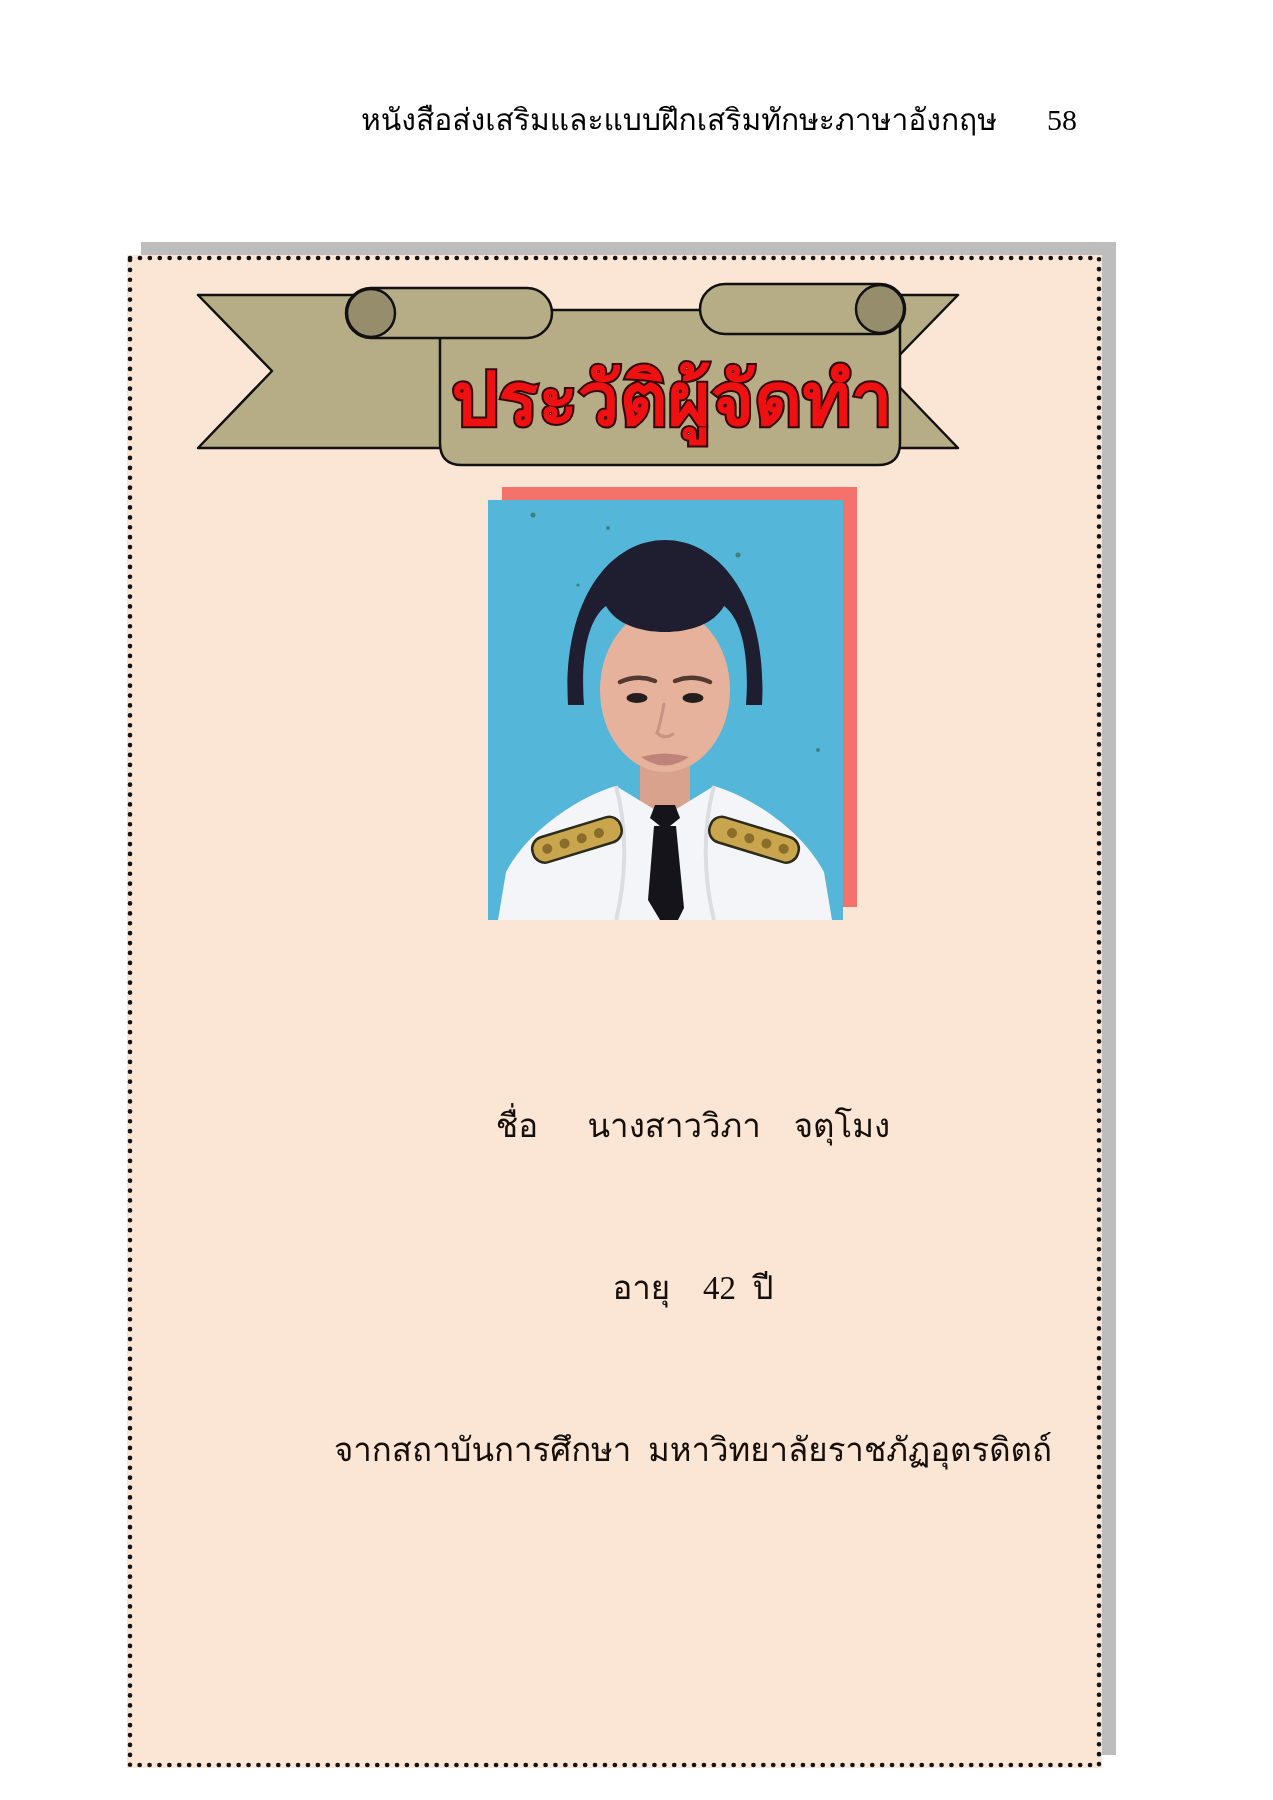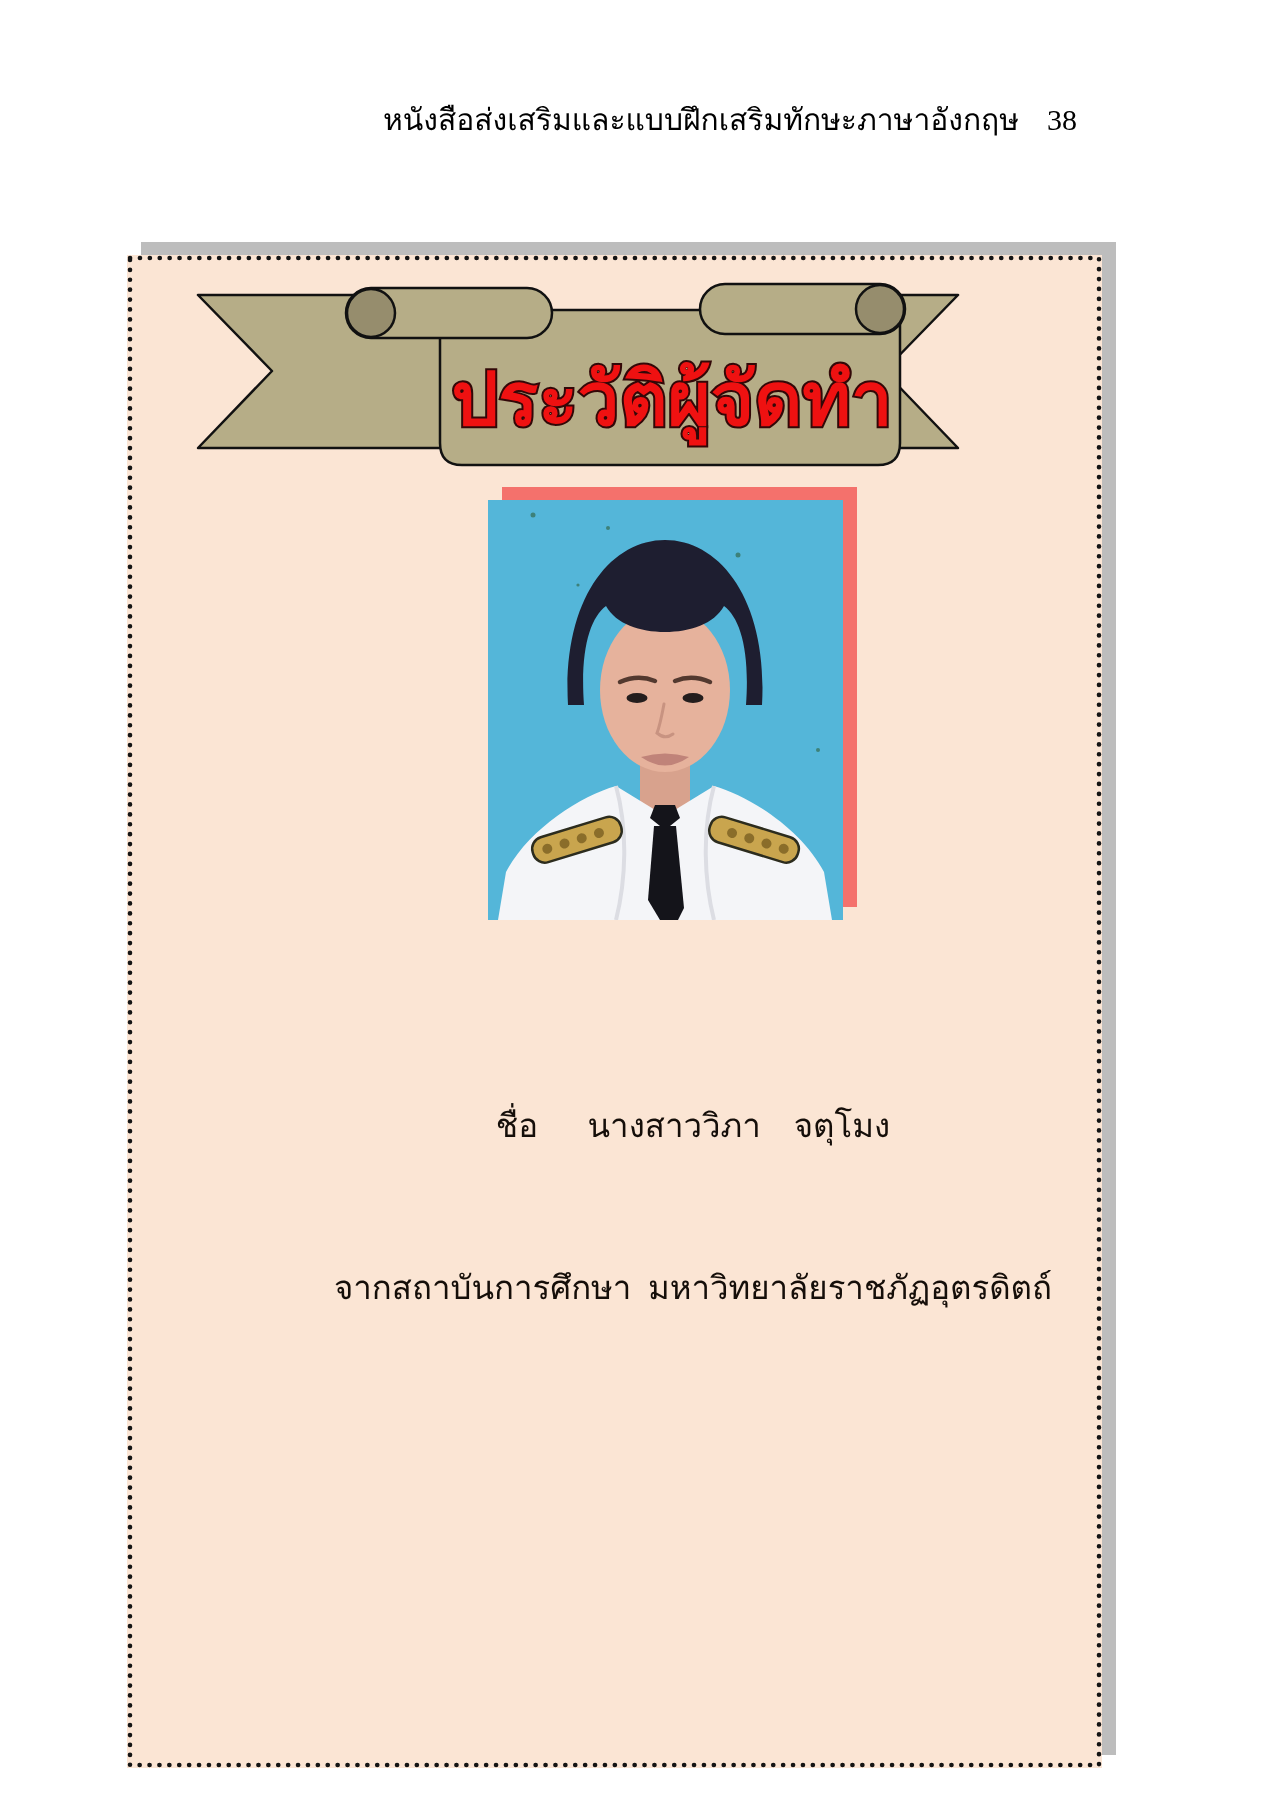--- a/index.html
+++ b/index.html
@@ -4,21 +4,21 @@
 <style>
   html,body{margin:0;padding:0;background:#ffffff;}
   .page{
     position:relative;width:1273px;height:1800px;background:#ffffff;
     font-family:"Liberation Serif","DejaVu Serif",serif;overflow:hidden;
   }
   
   .header{
     position:absolute;top:96px;left:0;right:0;
     display:flex;justify-content:flex-end;align-items:baseline;
-    padding-right:196px;gap:28px;font-size:30px;color:#000;
+    padding-right:196px;gap:50px;font-size:30px;color:#000;
   }
   
   .box-shadow{
     position:absolute;left:141px;top:242px;width:975px;height:1513px;
     background:#bdbdbd;
   }
   
   .box{
     position:absolute;left:127px;top:255px;width:975px;height:1513px;
     background:#fbe5d4;
@@ -38,21 +38,21 @@
   }
   .bio .line{min-height:54px;text-align:center;}
 </style>
 </head>
 <body>
 
 <div class="page">
 
   <div class="header">
     <span>หนังสือส่งเสริมและแบบฝึกเสริมทักษะภาษาอังกฤษ</span>
-    <span>38</span>
+    <span>58</span>
   </div>
 
   <div class="box-shadow"></div>
 
   <div class="box">
 
     <svg class="dots-border" width="975" height="1513" viewBox="0 0 975 1513">
       <rect x="3" y="3" width="969" height="1507" fill="none" stroke="#141414" stroke-width="4.6" stroke-dasharray="0.1 9.8" stroke-linecap="round"></rect>
     </svg>
 
@@ -109,20 +109,21 @@
           <circle cx="243" cy="340" r="5" fill="#8a6d2a"></circle>
             <circle cx="261" cy="340" r="5" fill="#8a6d2a"></circle>
           <circle cx="279" cy="340" r="5" fill="#8a6d2a"></circle>
             <circle cx="297" cy="340" r="5" fill="#8a6d2a"></circle>
         </g>
       </svg>
     </div>
 
     <div class="bio">
       <div class="line">ชื่อ      นางสาววิภา    จตุโมง</div>
+      <div class="line">อายุ    42  ปี</div>
       <div class="line">จากสถาบันการศึกษา  มหาวิทยาลัยราชภัฏอุตรดิตถ์</div>
       
       
       
       
       
       
       
     </div>
 

